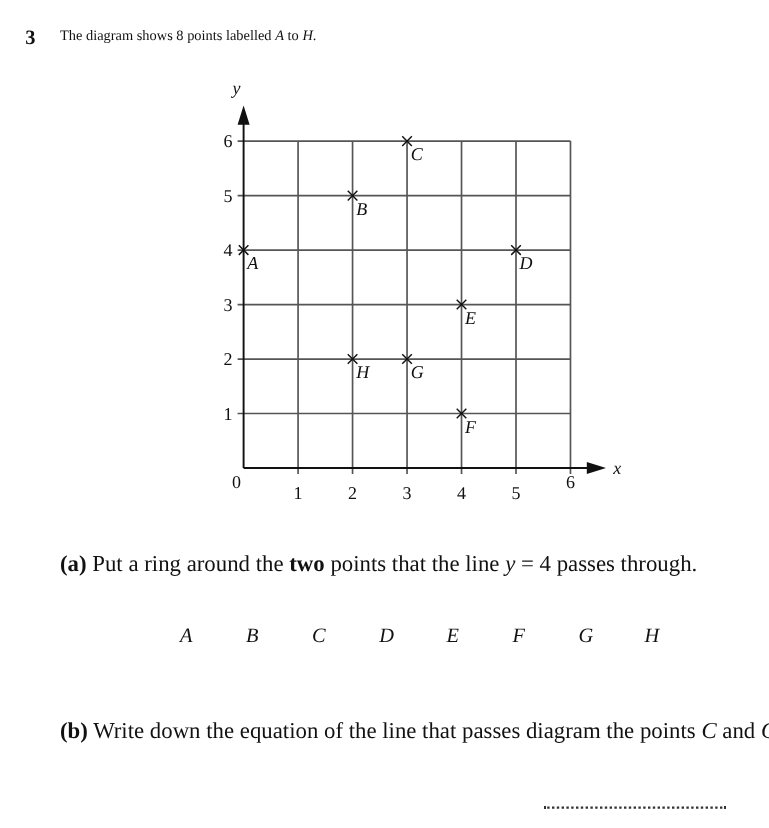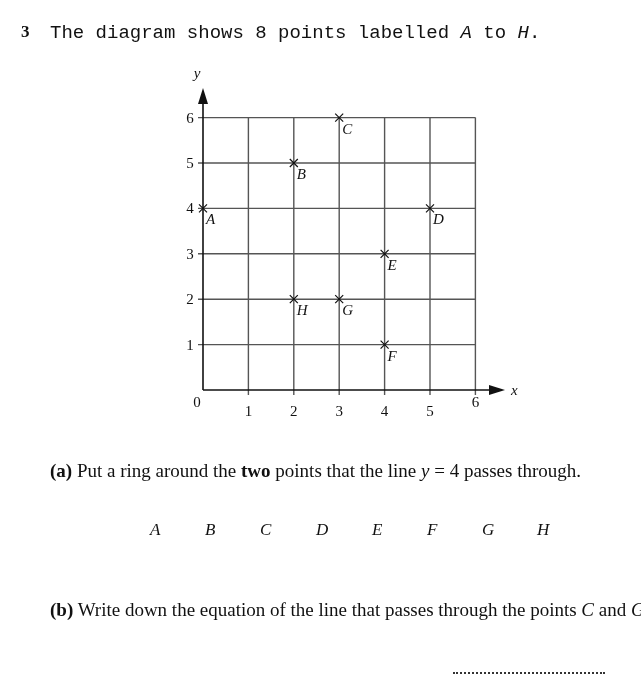--- a/index.html
+++ b/index.html
@@ -1,20 +1,20 @@
 <!DOCTYPE html>
 <html><head>
 <meta charset="utf-8">
 <style>
   html, body { margin:0; padding:0; background:#ffffff; }
   body { width:641px; height:690px; position:relative; overflow:hidden;
          font-family:"Liberation Serif", "DejaVu Serif", serif; color:#111; }
   .abs { position:absolute; white-space:nowrap; }
   .qnum { left:21px; top:22px; font-size:17px; font-weight:bold; }
-  .qtext { left:50px; top:22px; font-size:19px;font-family:Liberation Mono, monospace; }
+  .qtext { left:50px; top:22px; font-size:12px; }
   i { font-style:italic; }
   b { font-weight:bold; }
   svg.diagram { position:absolute; left:0; top:0; }
   .part { font-size:19px; }
   .part-a { left:50px; top:460px; }
   .part-b { left:50px; top:599px; }
   .opt { top:520px; font-size:17px; font-style:italic; }
   .answer-line { left:453px; top:672px; width:152px; height:0;
                  border-top:2px dotted #333; }
 </style>
@@ -104,15 +104,15 @@
     <span class="abs opt" style="left: 150px;">A</span>
     <span class="abs opt" style="left: 205px;">B</span>
     <span class="abs opt" style="left: 260px;">C</span>
     <span class="abs opt" style="left: 316px;">D</span>
     <span class="abs opt" style="left: 372px;">E</span>
     <span class="abs opt" style="left: 427px;">F</span>
     <span class="abs opt" style="left: 482px;">G</span>
     <span class="abs opt" style="left: 537px;">H</span>
   </div>
 
-<div class="abs part part-b"><b>(b)</b><span> Write down the equation of the line that passes through the points </span><i>C</i><span> and </span><i>G</i><span>.</span></div>
+<div class="abs part part-b"><b>(b)</b><span> Write down the equation of the line that passes diagram the points </span><i>C</i><span> and </span><i>G</i><span>.</span></div>
 
 <div class="abs answer-line"></div>
 
 </body></html>

